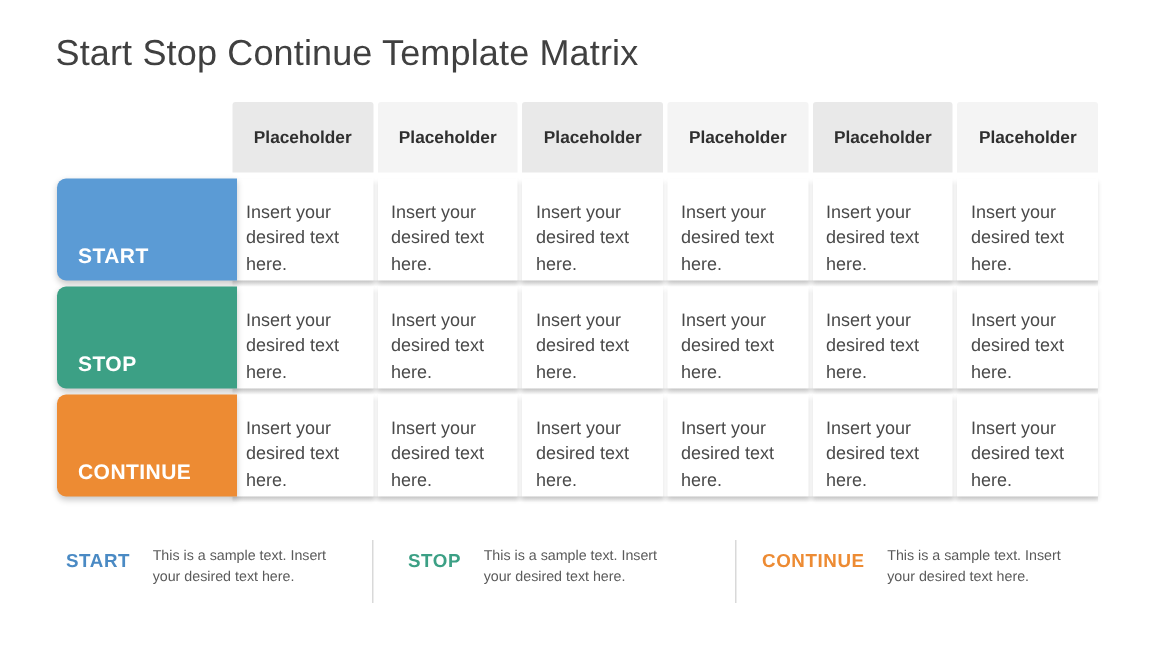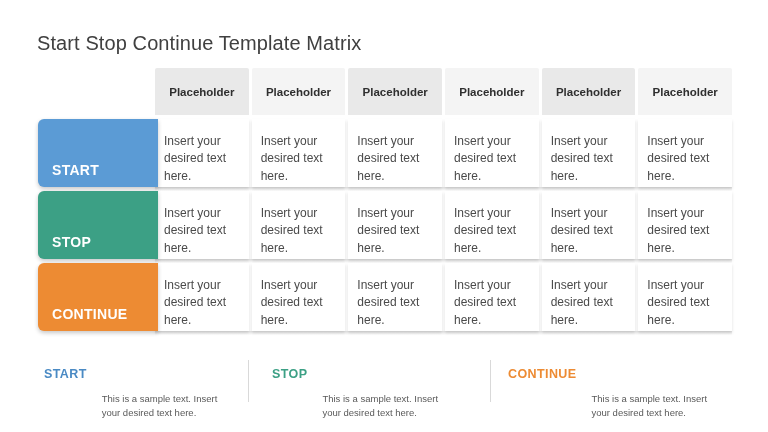--- a/index.html
+++ b/index.html
@@ -16,22 +16,22 @@
     position: relative;
     width: 768px;
     height: 432px;
     background: #ffffff;
   }
 
   
   #page-title {
     position: absolute;
     left: 37px;
-    top: 32px;
-    font-size: 20px;
+    top: 22px;
+    font-size: 24px;
     font-weight: 400;
     color: #404040;
     letter-spacing: 0.1px;
     white-space: nowrap;
   }
 
   
   #matrix {
     position: absolute;
     left: 155px;
@@ -133,21 +133,20 @@
     white-space: nowrap;
     padding-top: 3px;
   }
 
   .legend-text {
     margin-left: 15px;
     font-size: 9.5px;
     line-height: 1.5;
     color: #5a5a5a;
     width: 128px;
-    margin-top: 28px;
   }
 
   .legend-divider {
     position: absolute;
     top: 2px;
     width: 1px;
     height: 42px;
     background: #d9d9d9;
   }
   .legend-divider.ld-0 { left: 248px; }

